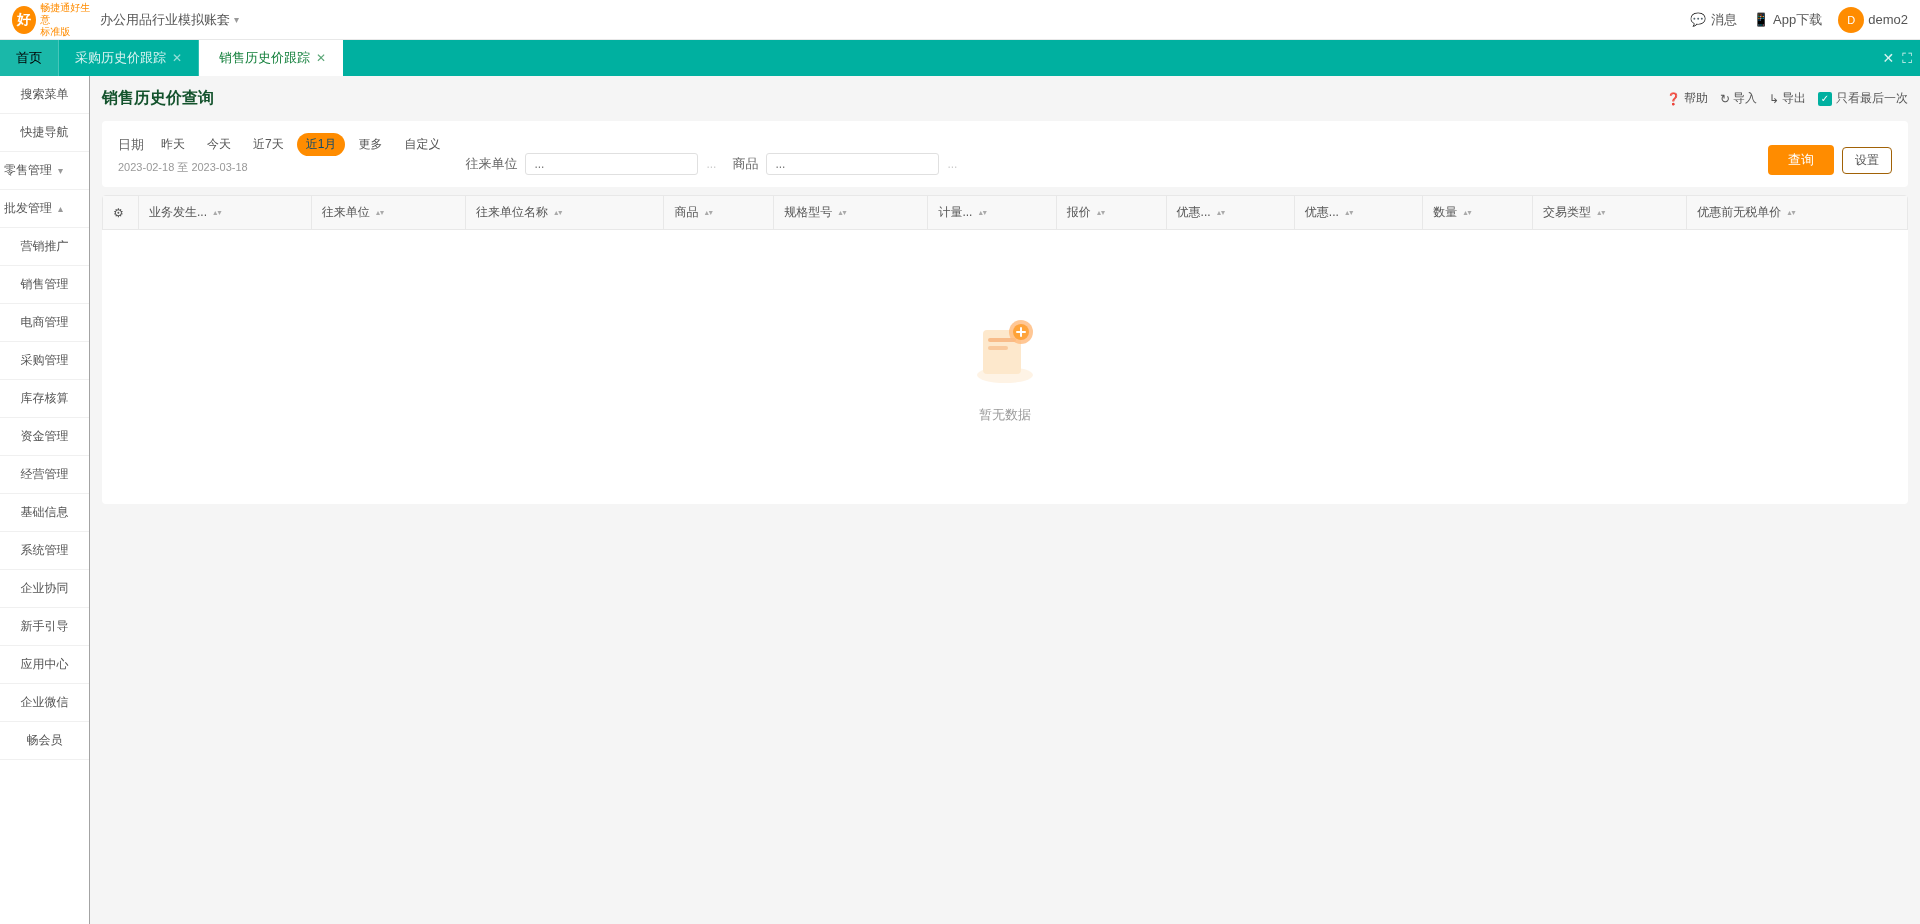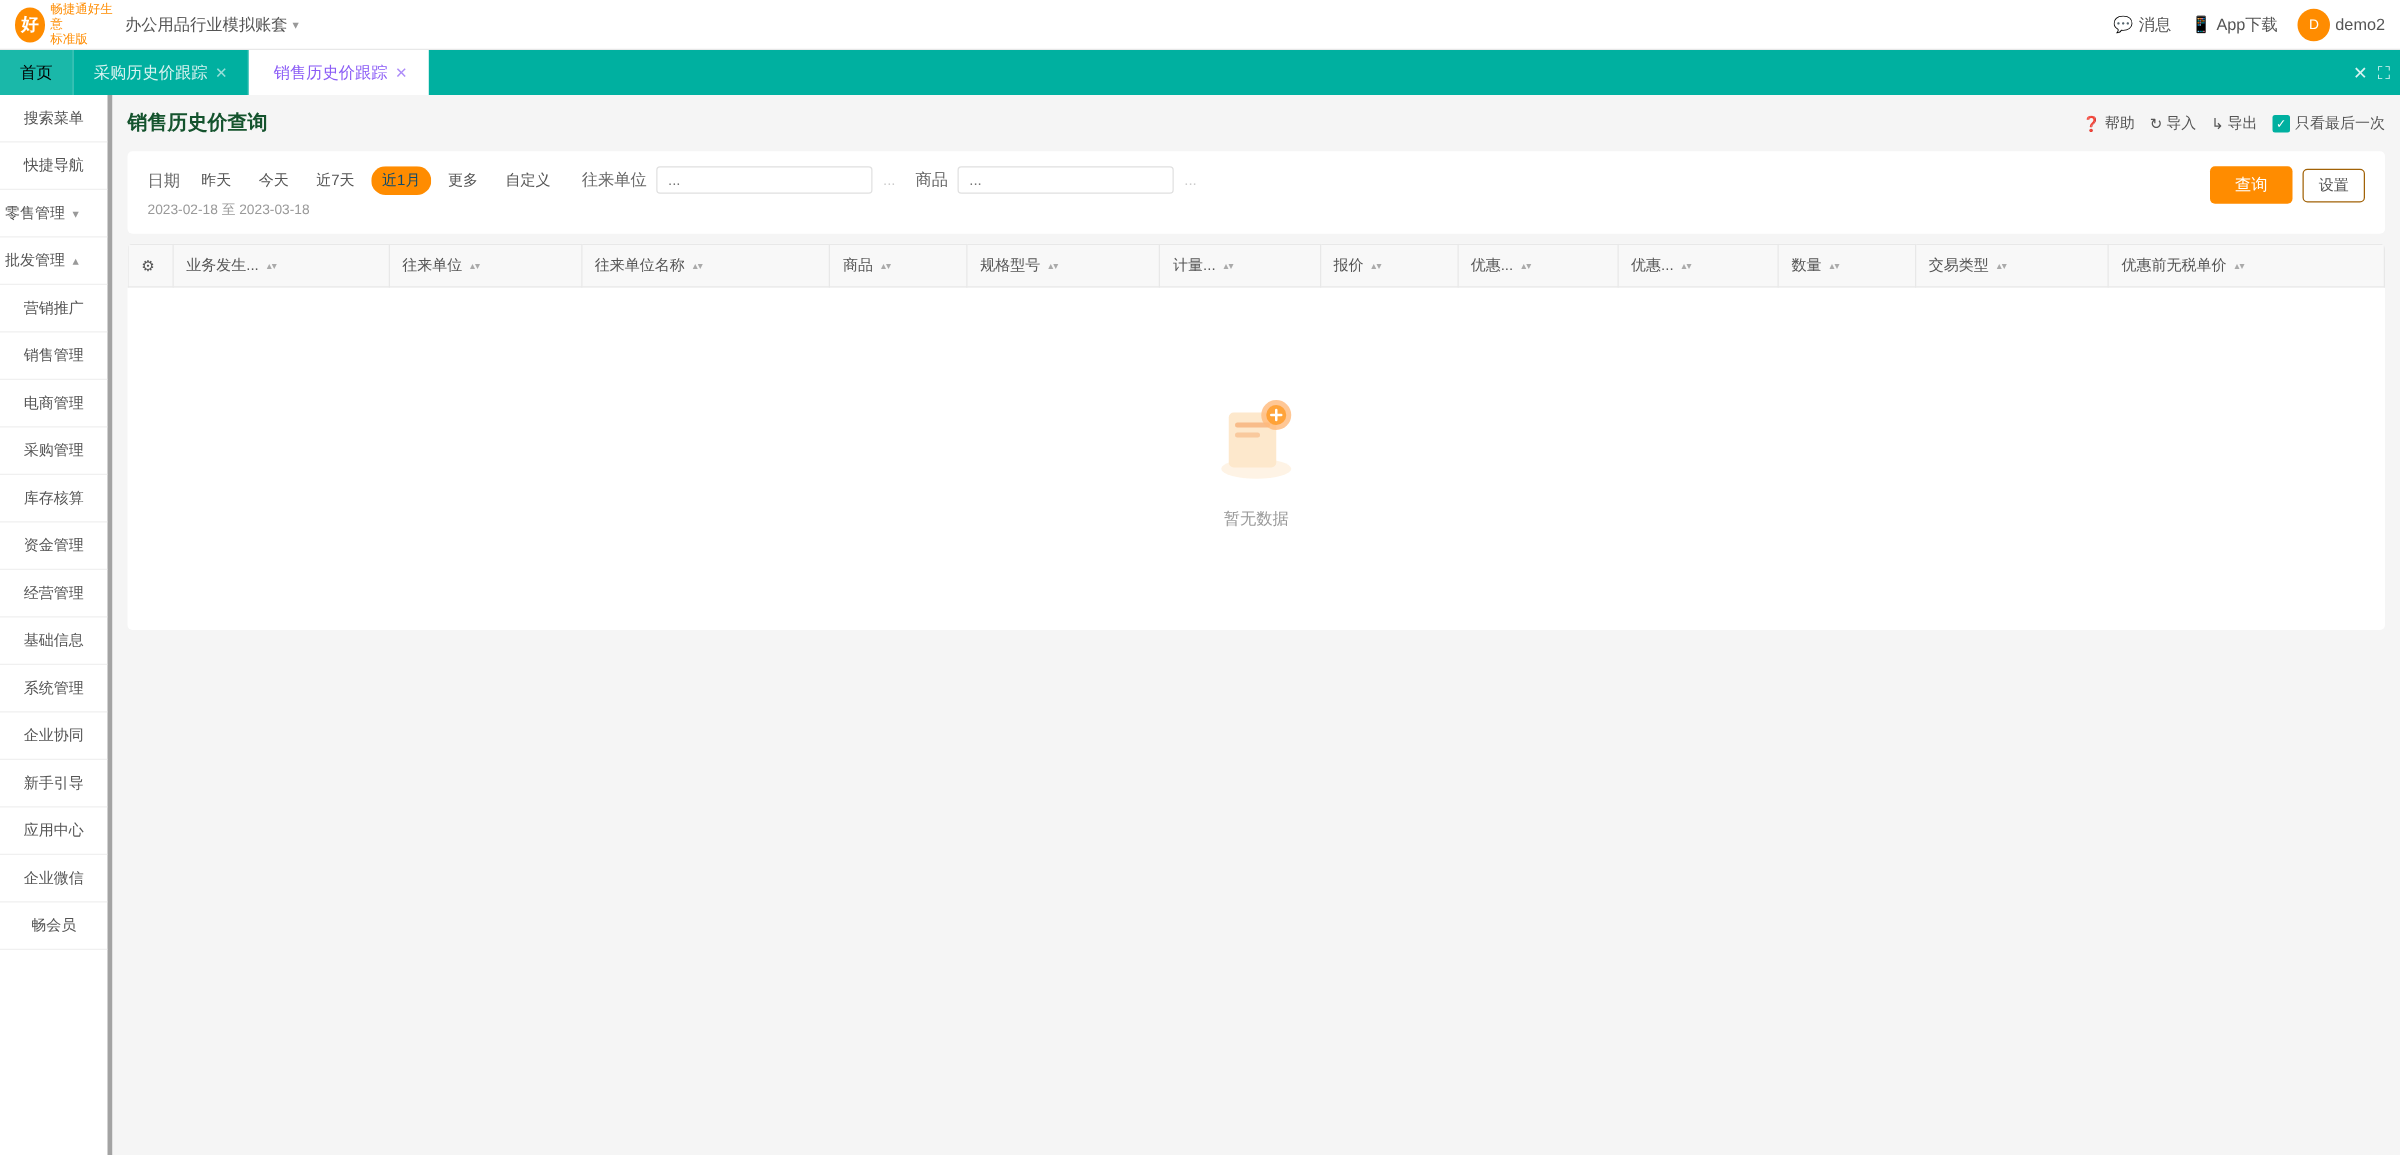--- a/index.html
+++ b/index.html
@@ -95,21 +95,21 @@
       color: rgba(255,255,255,0.85);
       border-right: 1px solid rgba(255,255,255,0.2);
       white-space: nowrap;
     }
     .tab.home {
       background: rgba(255,255,255,0.1);
       color: #000000;
     }
     .tab.active {
       background: white;
-      color: #8b5cf6;
+      color: #15803d;
       padding-left: 20px;
     }
     .tab-close {
       font-size: 12px;
       color: inherit;
       opacity: 0.7;
       cursor: pointer;
     }
     .tab-bar-right {
       margin-left: auto;
@@ -128,21 +128,21 @@
     .main-layout {
       display: flex;
       flex: 1;
       overflow: hidden;
     }
 
     
     .sidebar {
       width: 90px;
       background: #fff;
-      border-right: 4px solid #a3a3a3;
+      border-right: 1px solid #a3a3a3;
       display: flex;
       flex-direction: column;
       overflow-y: auto;
     }
     .sidebar-item {
       padding: 10px 4px;
       text-align: center;
       cursor: pointer;
       font-size: 12px;
       color: #555;
@@ -213,21 +213,21 @@
       font-size: 10px;
     }
 
     
     .filter-bar {
       background: white;
       border-radius: 4px;
       padding: 12px 16px;
       margin-bottom: 8px;
       display: flex;
-      align-items: flex-start;
+      align-items: flex-end;
       gap: 16px;
       flex-wrap: wrap;
     }
     .filter-group {
       display: flex;
       align-items: center;
       gap: 8px;
     }
     .filter-label {
       color: #666;

